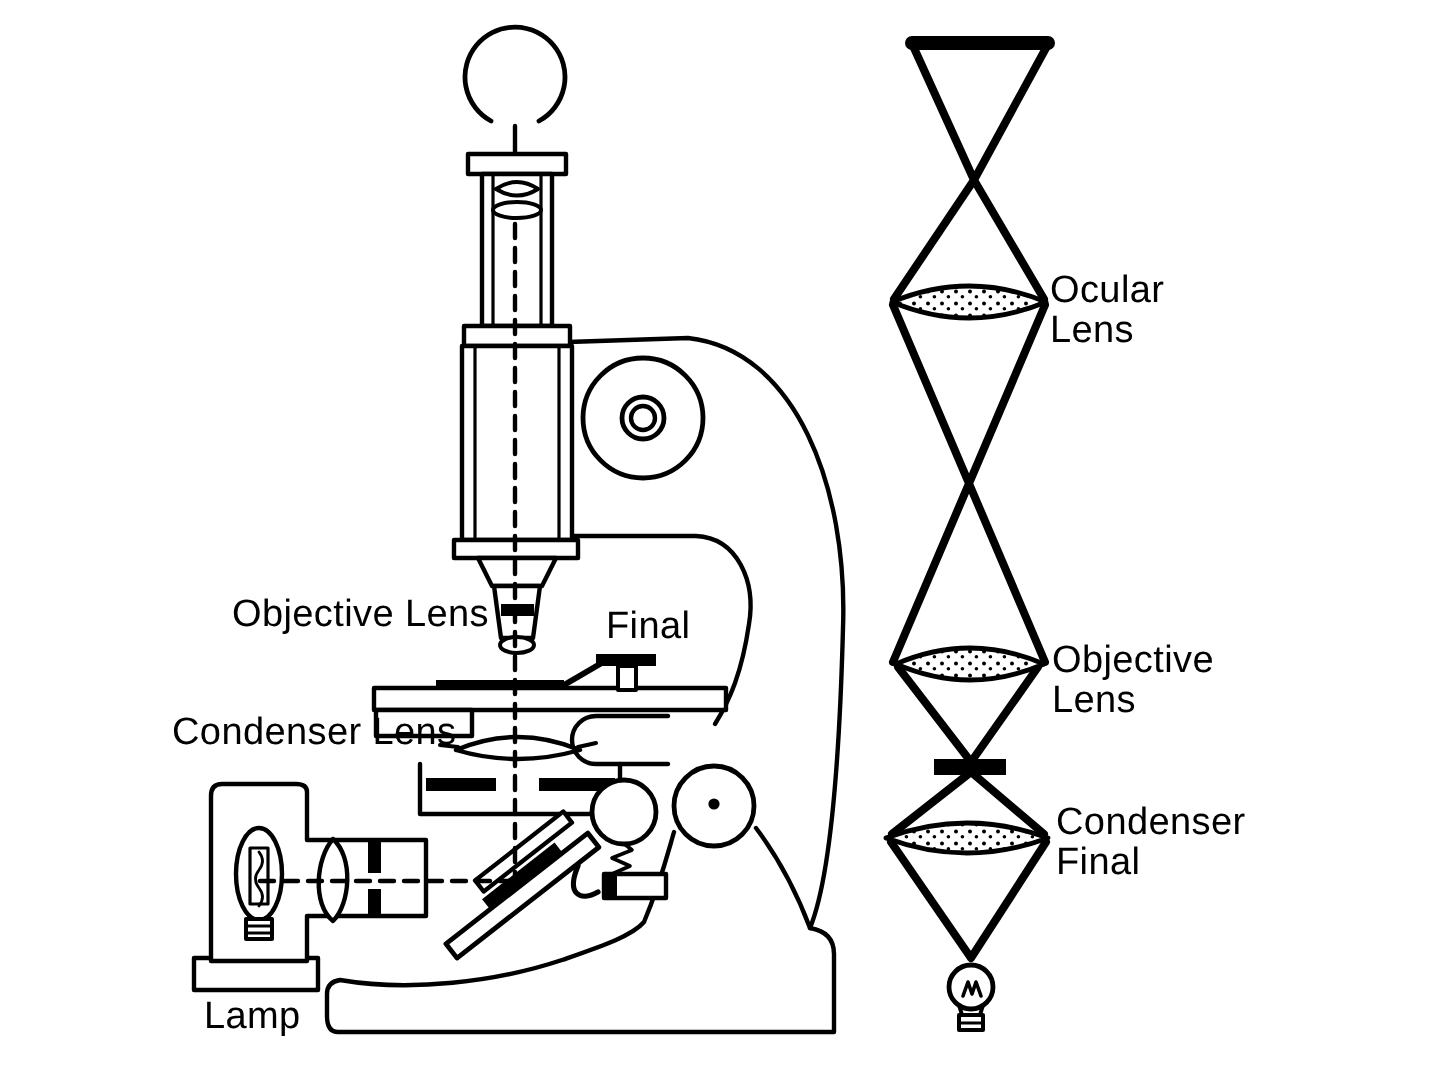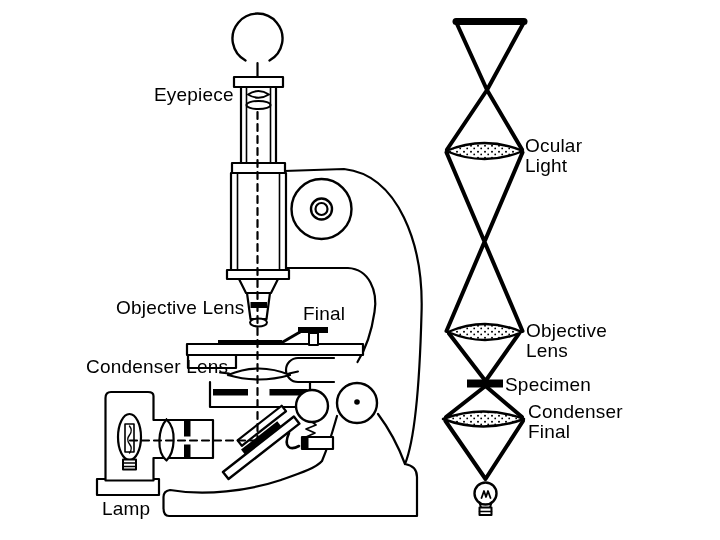--- a/index.html
+++ b/index.html
@@ -148,26 +148,24 @@
       <g stroke-width="2.4">
         <circle cx="485.5" cy="493.5" r="11" fill="#fff"></circle>
         <path d="M479.5,502.5 L481,507.5 M491.5,502.5 L490,507.5" stroke-width="2"></path>
         <rect x="479.5" y="507.5" width="12" height="7.5" fill="#fff" stroke-width="2"></rect>
         <path d="M479.5,511.5 L491.5,511.5" stroke-width="1.5"></path>
         <path d="M481.5,498 L484,491 L486,497 L488,491 L490.5,498" stroke-width="1.8"></path>
       </g>
     </g>
   </svg>
 
-  <div class="lbl eyepiece">Eyepiece</div>
   <div class="lbl objleft">Objective Lens</div>
   <div class="lbl stage">Final</div>
   <div class="lbl condleft">Condenser Lens</div>
   <div class="lbl lamp">Lamp</div>
 
   <div class="lbl ocular">Ocular
-Light</div>
+Lens</div>
   <div class="lbl objright">Objective
 Lens</div>
-  <div class="lbl specimen">Specimen</div>
   <div class="lbl condright">Condenser
 Final</div>
 </div>
 
 </body></html>

